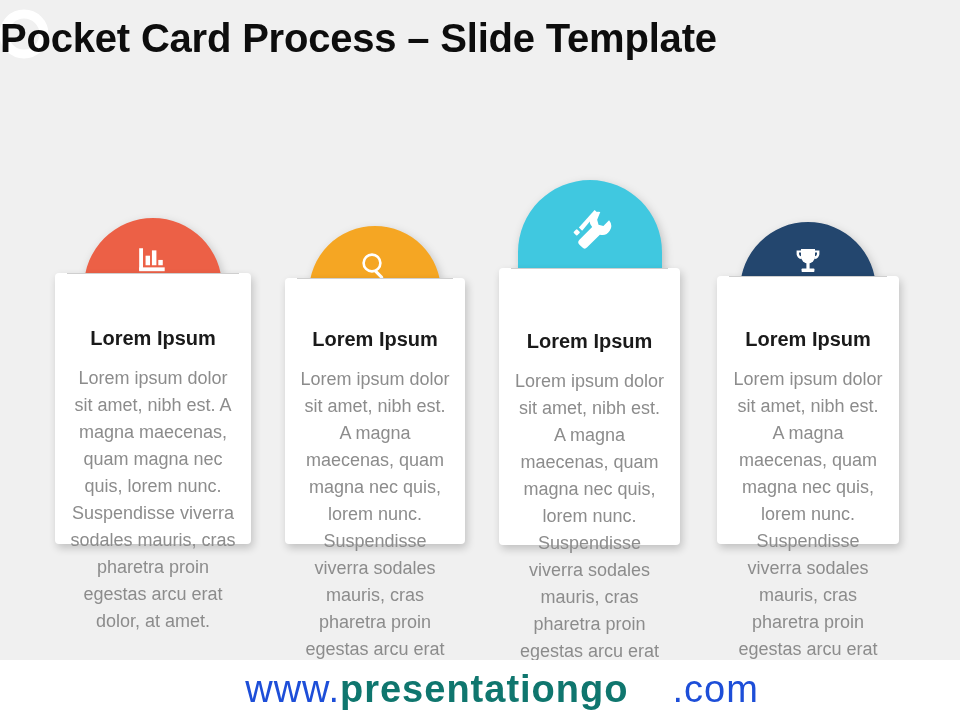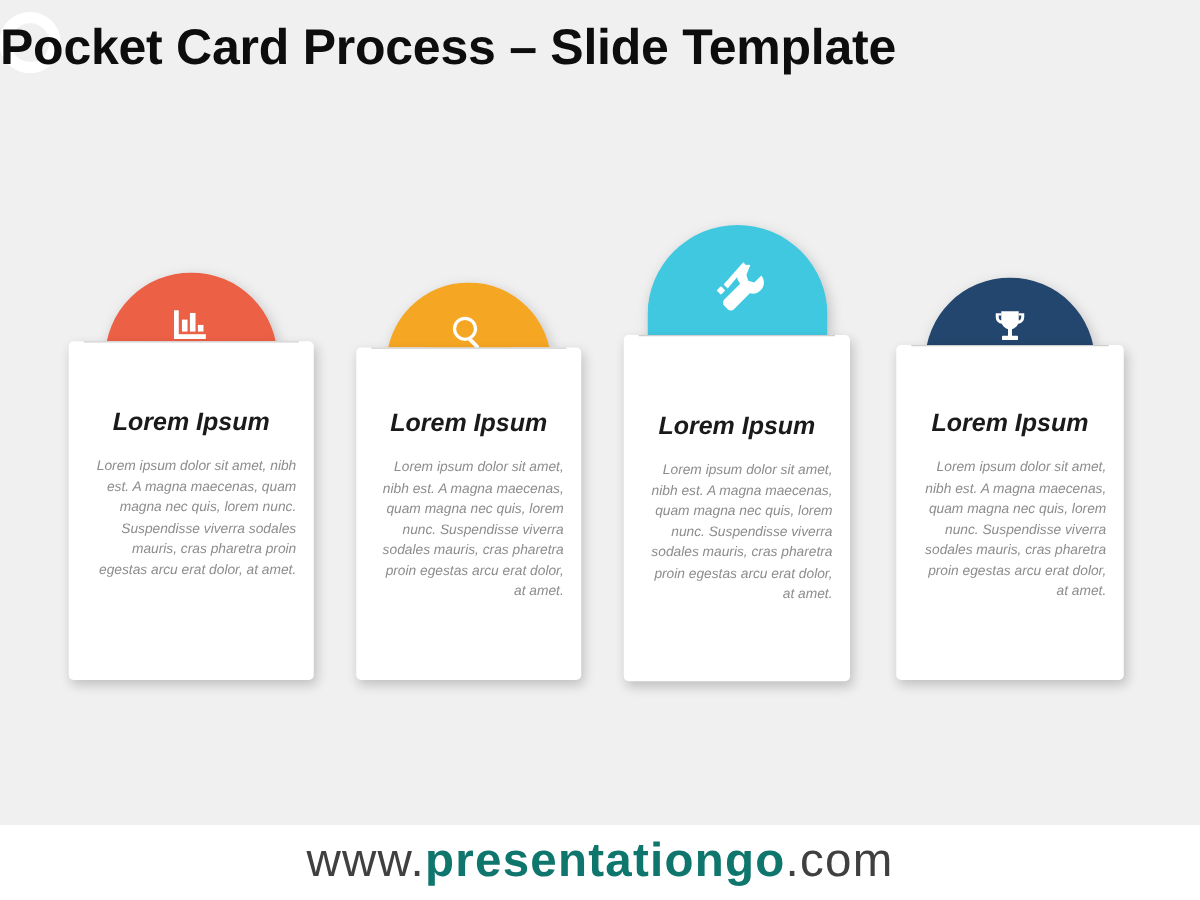--- a/index.html
+++ b/index.html
@@ -24,21 +24,21 @@
     position:absolute;left:0;right:0;top:16px;
     text-align:left;
     font-size:40px;
     font-weight:bold;
     color:#0d0d0d;
     letter-spacing:-0.2px;
     white-space:nowrap;
   }
 
   
-  .cards{position:absolute;left:0;top:0;width:960px;height:640px;font-style:italic;}
+  .cards{position:absolute;left:0;top:0;width:960px;height:640px;}
 
   .card-wrap{position:absolute;}
 
   
   .pocket{
     position:absolute;left:50%;transform:translateX(-50%);
     filter:drop-shadow(2px 4px 5px rgba(0,0,0,0.22));
   }
   .pocket svg{display:block;}
 
@@ -64,39 +64,39 @@
 
   .card-title{
     position:absolute;left:0;right:0;
     text-align:center;
     font-size:20px;
     font-weight:bold;
     color:#1a1a1a;
   }
   .card-body{
     position:absolute;left:14px;right:14px;
-    text-align:right;
-    font-size:11px;
+    text-align:center;
+    font-size:18px;
     line-height:1.5;
     color:#8c8c8c;
   }
 
   
   .footer{
     position:absolute;left:0;bottom:0;width:960px;height:60px;
     background:#ffffff;
   }
   .footer-url{
     position:absolute;left:0;right:0;top:8px;
     text-align:center;
     font-size:38px;
     letter-spacing:1px;
     white-space:nowrap;
   }
-  .u-light{color:#404040;font-weight:400;}
+  .u-light{color:#1d4ed8;font-weight:400;margin-left:44px;}
   .u-dark{color:#0f766e;font-weight:600;}
 </style>
 </head>
 <body>
 
 <div class="slide">
 
   <div class="wm-logo">
     <svg width="86" height="60" viewBox="0 0 86 60">
       <g fill="#ffffff">

